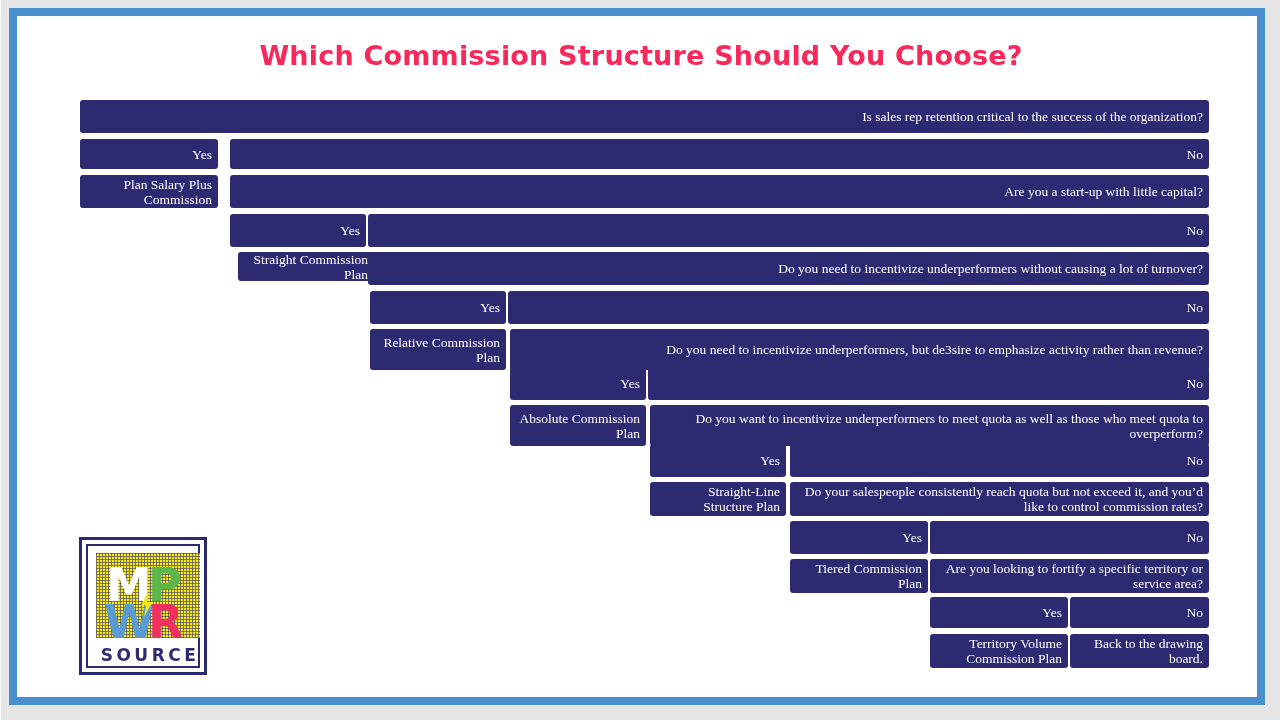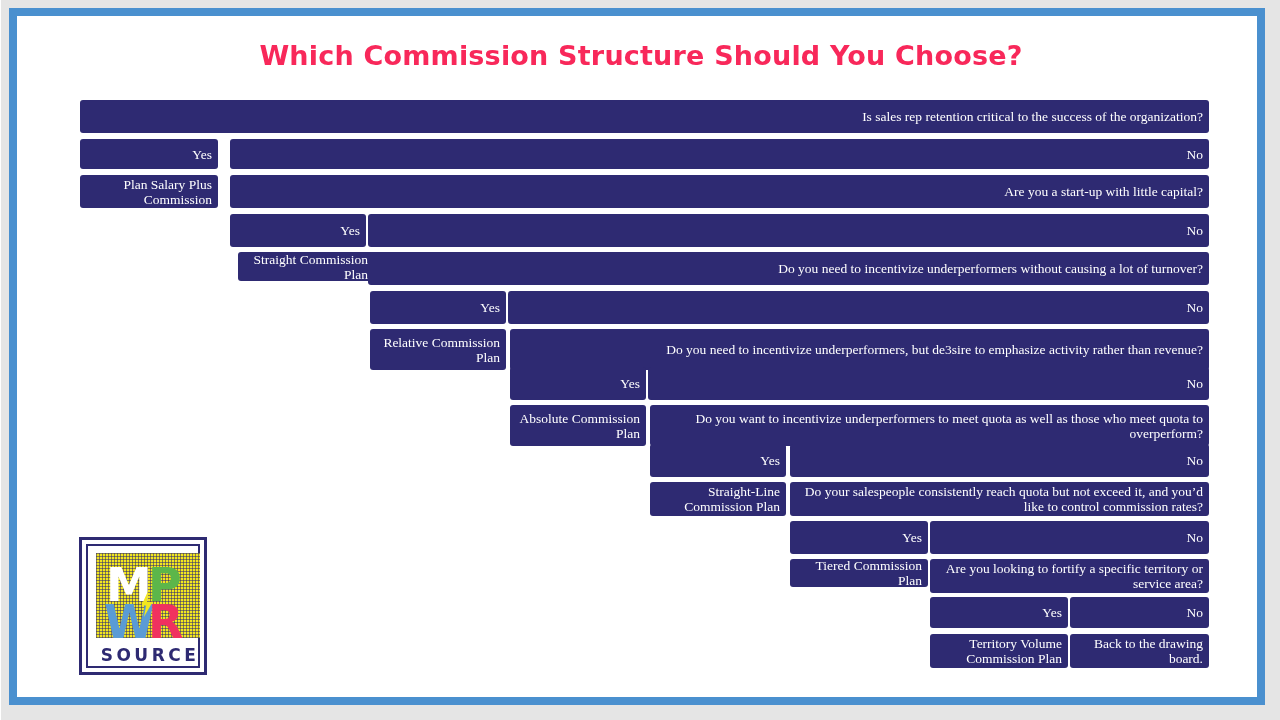--- a/index.html
+++ b/index.html
@@ -168,34 +168,34 @@
   </div>
 
   <div class="box lbl" style="left:649px;top:444px;width:136px;height:33px;">
     <span class="txt">Yes</span>
   </div>
   <div class="box lbl" style="left:789px;top:444px;width:419px;height:33px;">
     <span class="txt">No</span>
   </div>
 
   <div class="box lbl" style="left:649px;top:482px;width:136px;height:34px;">
-    <span class="txt">Straight-Line Commission Plan</span>
+    <span class="txt">Straight-Line Structure Plan</span>
   </div>
   <div class="box q" style="left:789px;top:482px;width:419px;height:34px;">
     <span class="txt">Do your salespeople consistently reach quota but not exceed it, and you’d like to control commission rates?</span>
   </div>
 
   <div class="box lbl" style="left:789px;top:521px;width:138px;height:33px;">
     <span class="txt">Yes</span>
   </div>
   <div class="box lbl" style="left:929px;top:521px;width:279px;height:33px;">
     <span class="txt">No</span>
   </div>
 
-  <div class="box lbl" style="left:789px;top:559px;width:138px;height:28px;">
+  <div class="box lbl" style="left:789px;top:559px;width:138px;height:34px;">
     <span class="txt">Tiered Commission Plan</span>
   </div>
   <div class="box q" style="left:929px;top:559px;width:279px;height:34px;">
     <span class="txt">Are you looking to fortify a specific territory or service area?</span>
   </div>
 
   <div class="box lbl" style="left:929px;top:597px;width:138px;height:31px;">
     <span class="txt">Yes</span>
   </div>
   <div class="box lbl" style="left:1069px;top:597px;width:139px;height:31px;">

